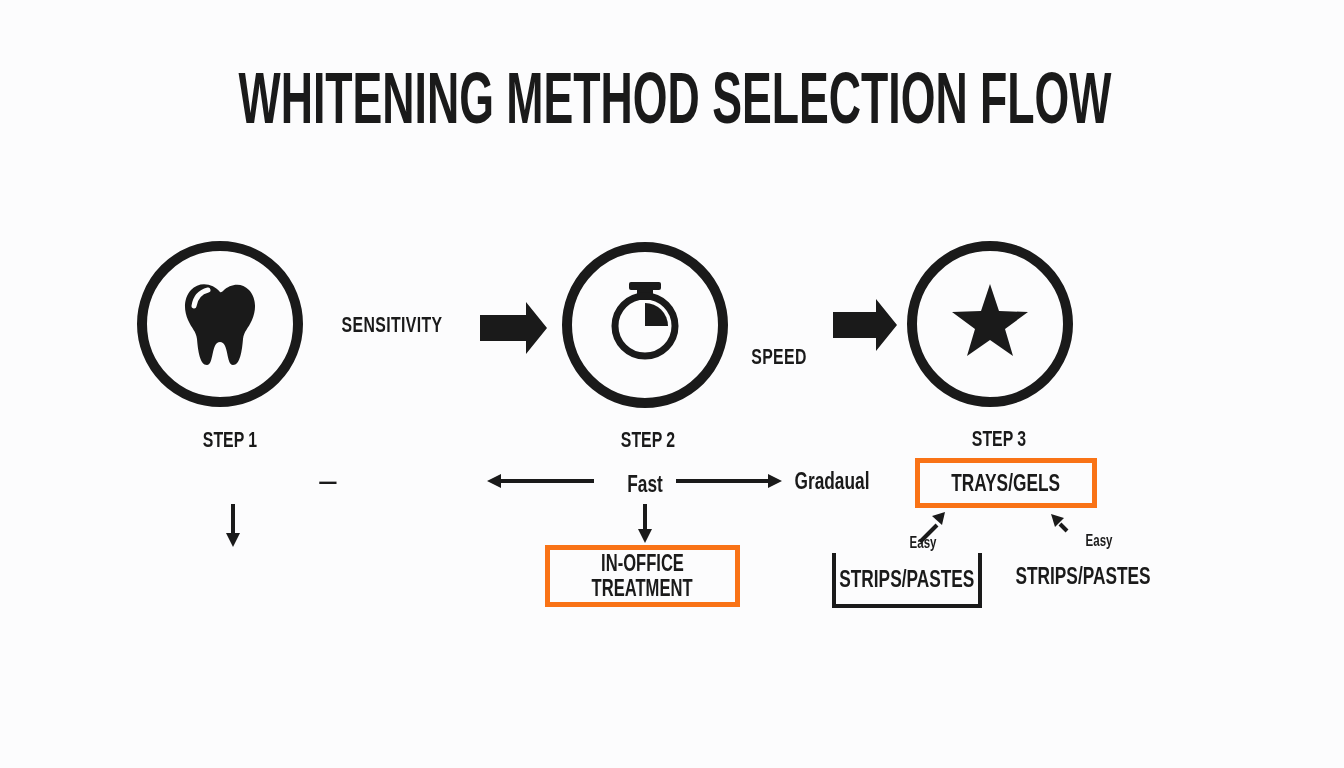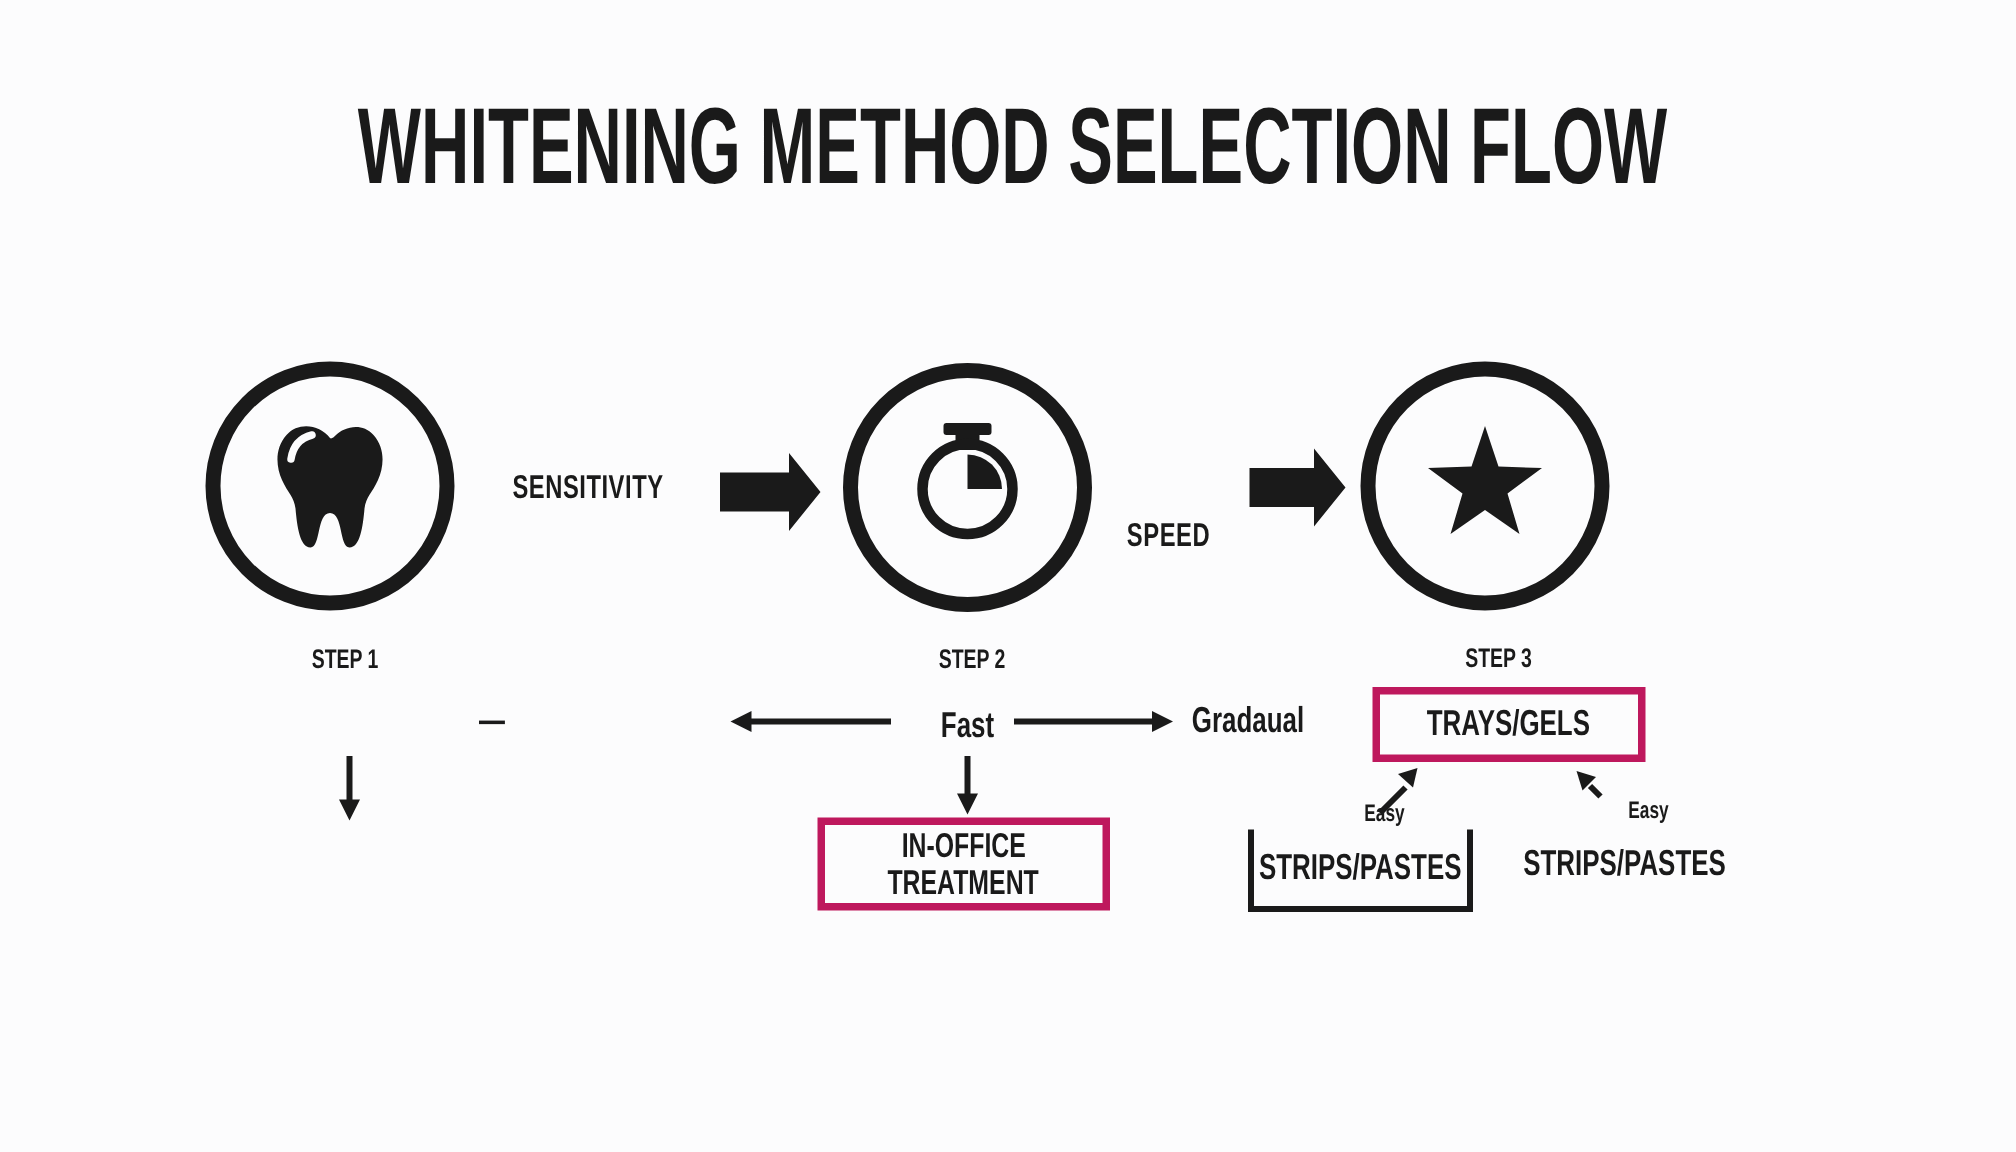--- a/index.html
+++ b/index.html
@@ -19,38 +19,38 @@
     position: absolute;
     white-space: nowrap;
     transform: translate(-50%, -50%);
     font-weight: 700;
     color: #1a1a1a;
   }
   .cond  { display: inline-block; transform: scaleX(0.72); }
   .xcond { display: inline-block; transform: scaleX(0.62); }
   .title { font-size: 72px; letter-spacing: 0px; }
   .criterion { font-size: 22px; letter-spacing: 0.5px; }
-  .step-label { font-size: 18px; }
+  .step-label { font-size: 22px; }
   .branch-label { font-size: 24px; }
   .easy-label { font-size: 16px; margin-left: 20px; }
   .circle {
     position: absolute;
     width: 146px;
     height: 146px;
     border: 10px solid #1a1a1a;
     border-radius: 50%;
     background: #fcfcfd;
     display: flex;
     align-items: center;
     justify-content: center;
   }
   .icon-svg { display: block; }
   .outcome-box {
     position: absolute;
-    border: 5px solid #be185d;
+    border: 5px solid #f97316;
     background: #fcfcfd;
     display: flex;
     flex-direction: column;
     align-items: center;
     justify-content: center;
     text-align: center;
     font-weight: 700;
   }
   .outcome-box .line { font-size: 24px; line-height: 1.05; }
   .outcome-box .line2 { font-size: 23px; line-height: 1.08; }

